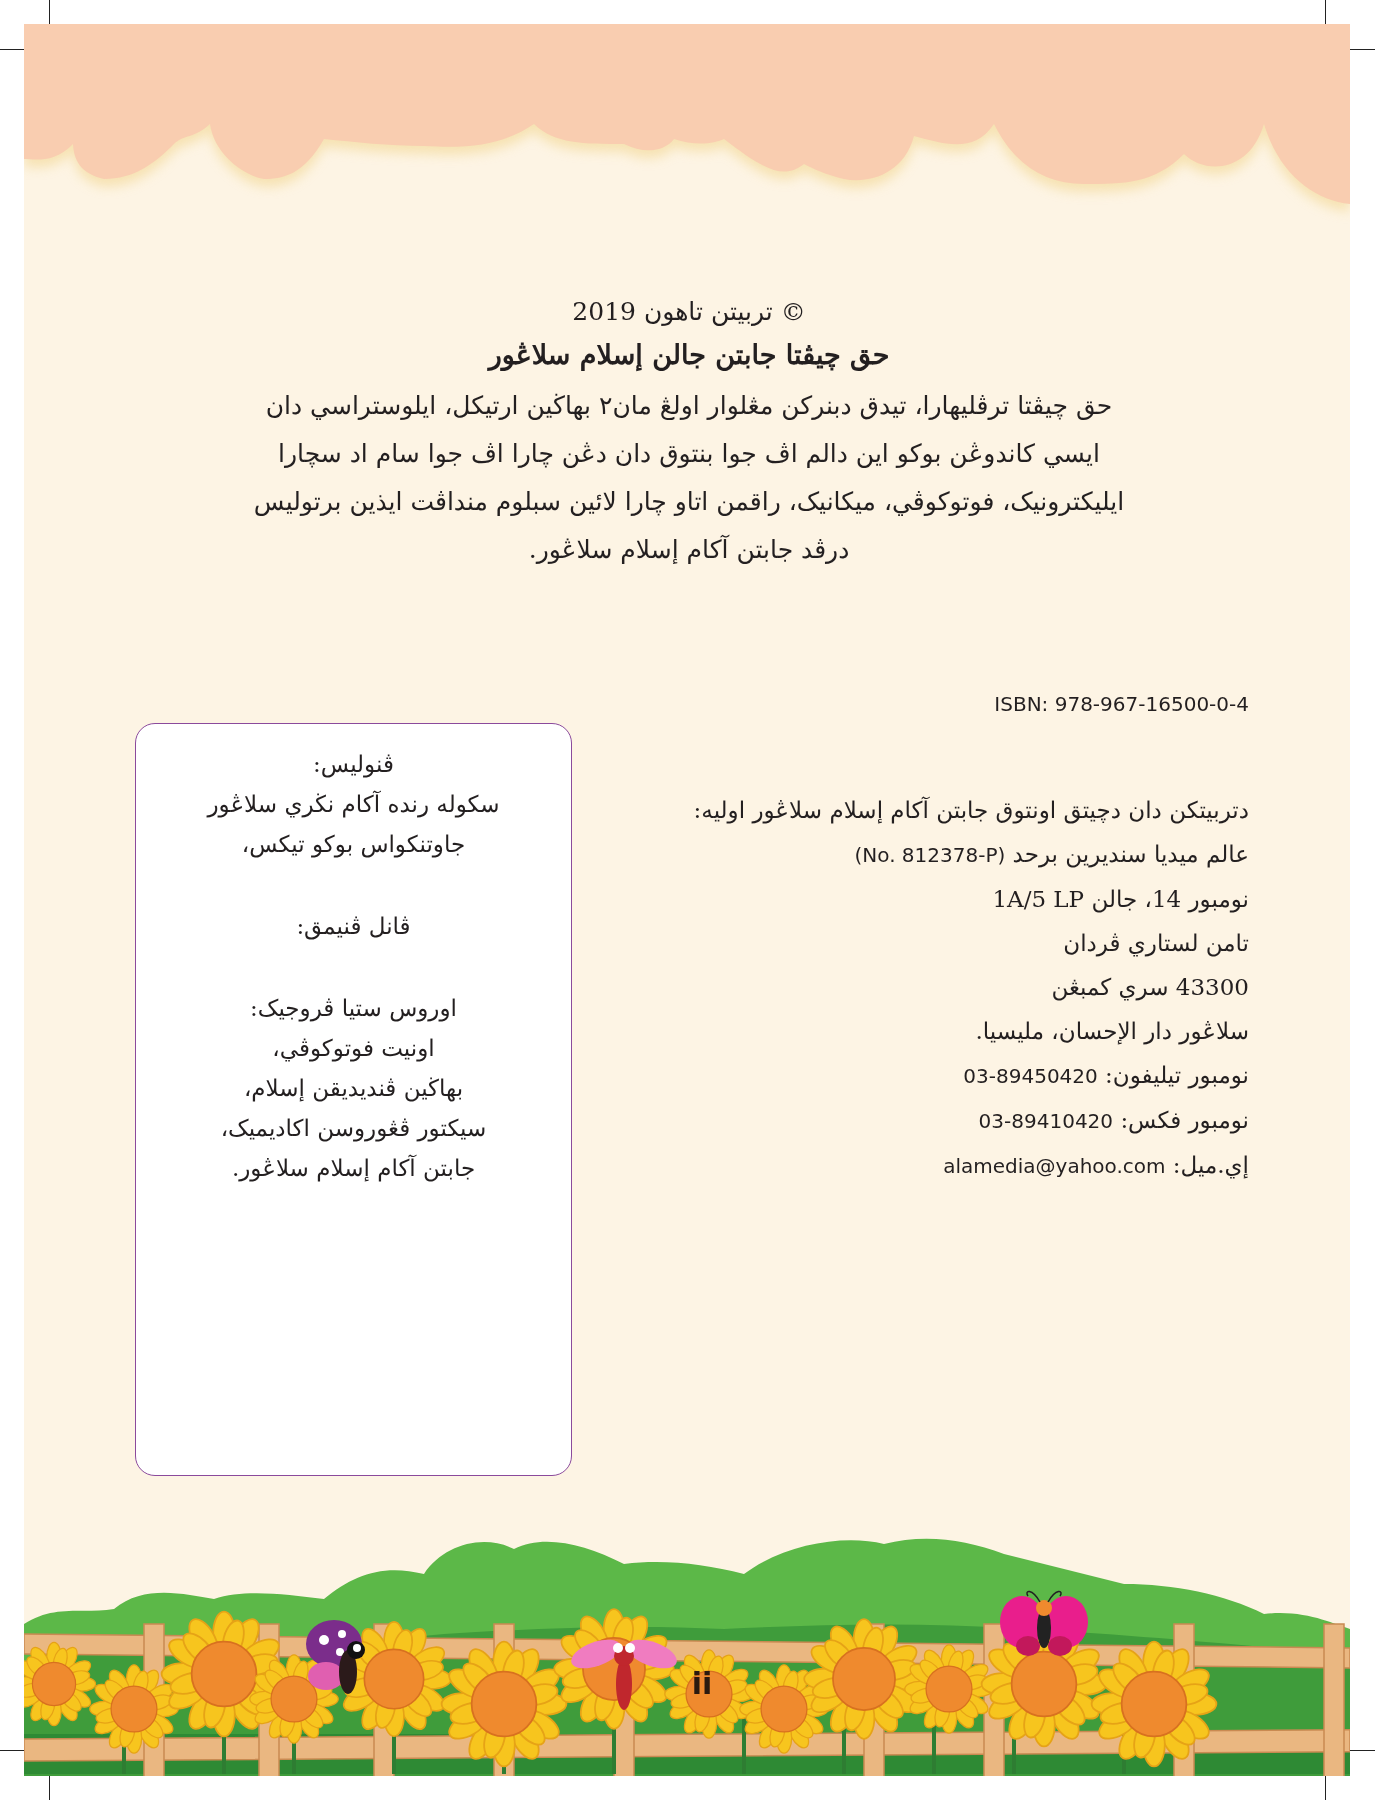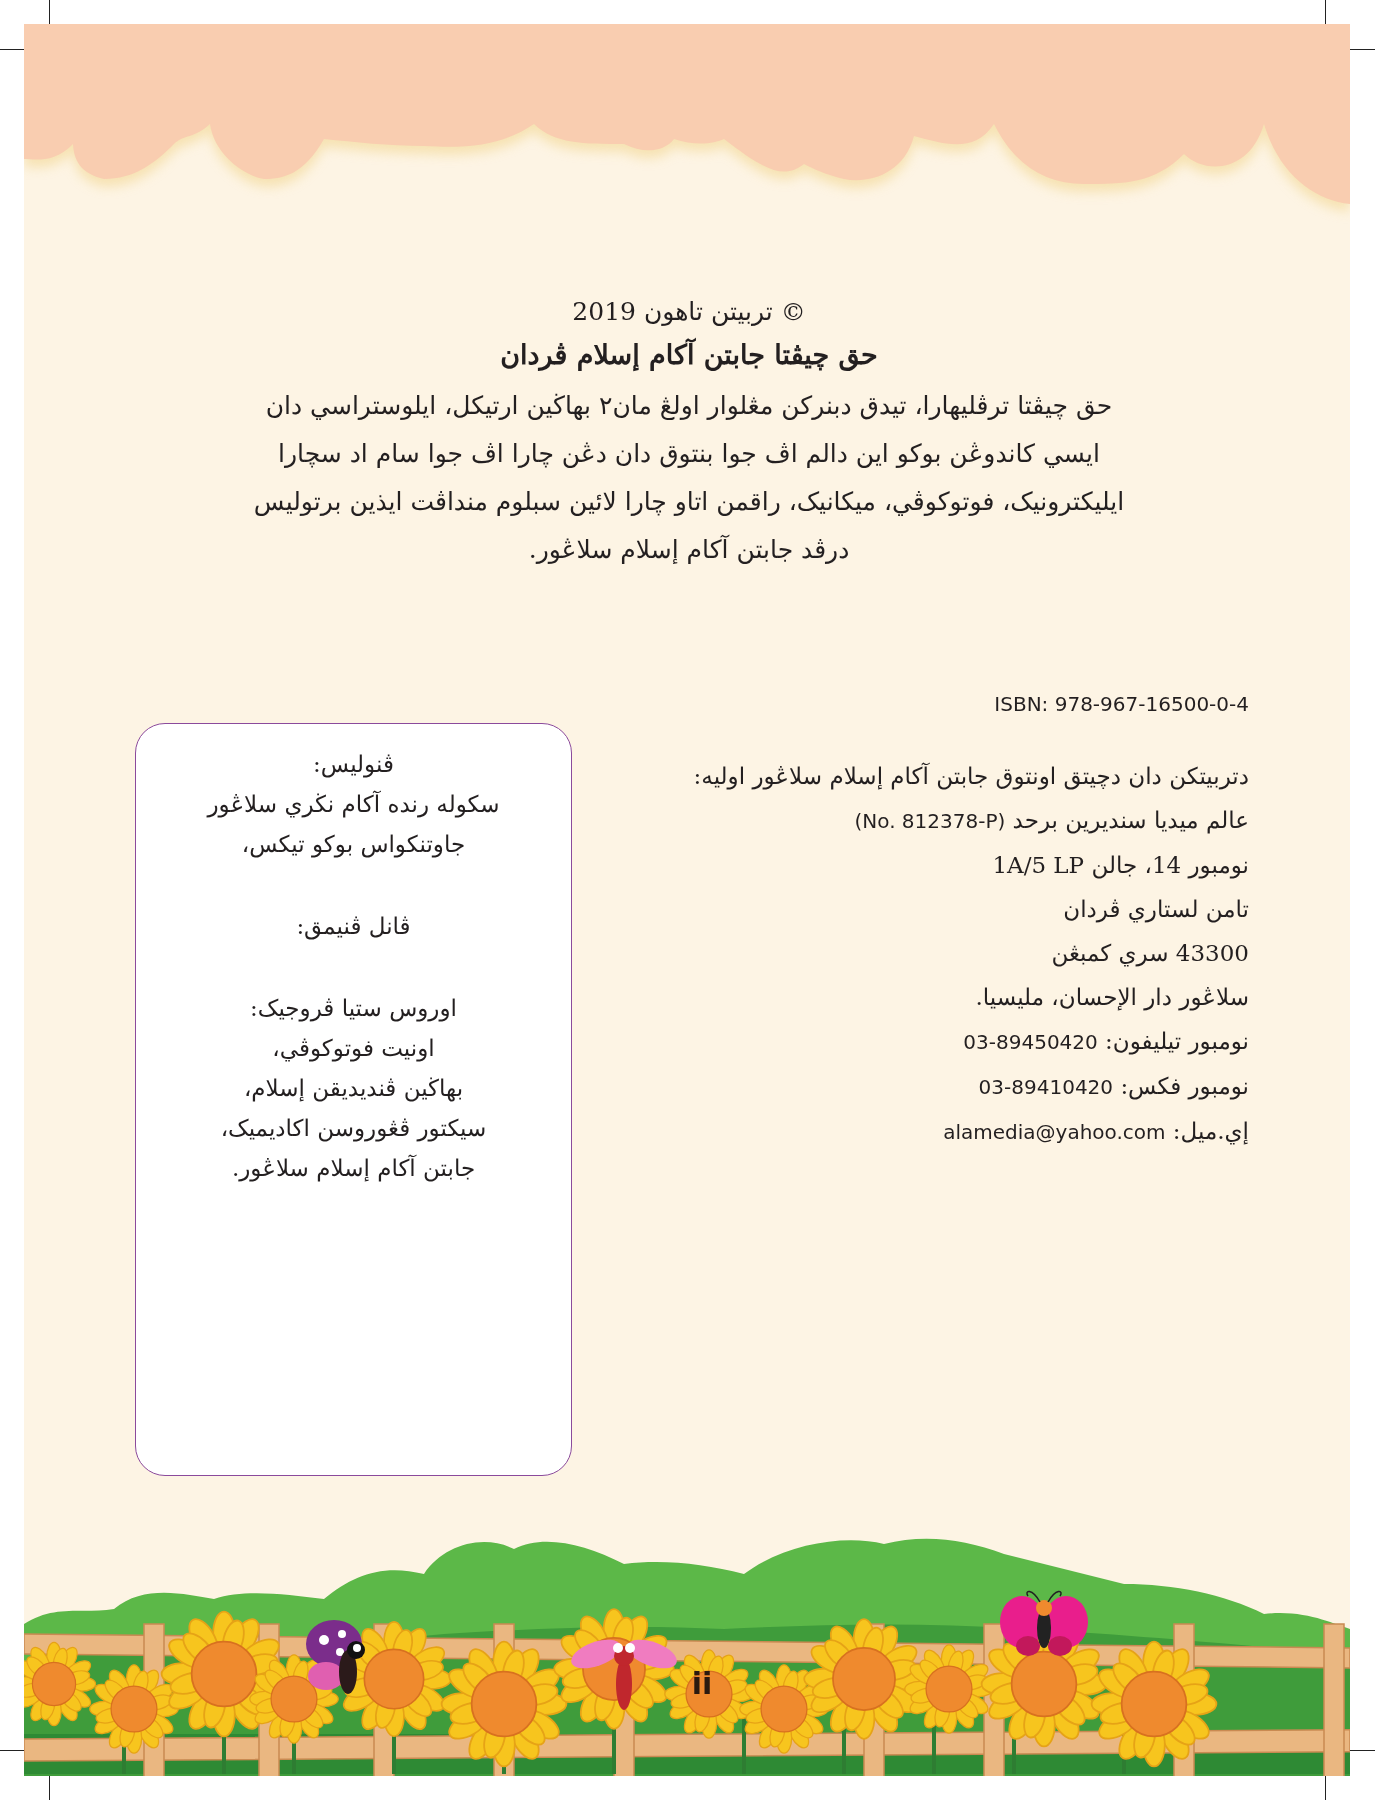--- a/index.html
+++ b/index.html
@@ -19,27 +19,27 @@
 
   .copyright-block { position:absolute; left:160px; top:268px; width:1010px; text-align:center; }
   .cp-year { font-size:25px; line-height:40px; }
   .cp-title { font-size:27px; font-weight:bold; line-height:42px; margin-top:2px; }
   .cp-body { font-size:25px; line-height:48px; margin-top:6px; }
   .cp-body div { white-space:nowrap; }
 
   .isbn { position:absolute; left:880px; top:668px; width:345px; text-align:right;
           font-family:"DejaVu Sans","Liberation Sans",sans-serif; font-size:20px; color:#231f20; }
 
-  .publisher { position:absolute; left:600px; top:730px; width:625px; text-align:right; font-size:23px; line-height:44px; }
+  .publisher { position:absolute; left:600px; top:764px; width:625px; text-align:right; font-size:23px; line-height:44px; }
   .publisher .latin { font-family:"DejaVu Sans","Liberation Sans",sans-serif; font-size:20px; }
   .publisher .ln { white-space:nowrap; }
 
   .credits-box {
     position:absolute; left:111px; top:699px; width:437px; height:753px;
-    background:#ffffff; border:1.5px solid #8b4a9c; border-radius:30px; box-sizing:border-box;
+    background:#ffffff; border:1.5px solid #8b4a9c; border-radius:20px; box-sizing:border-box;
     text-align:center; font-size:23px; line-height:40px;
   }
   .credits-box .gap { height:42px; }
   .reviewers { text-align:right; padding-right:28px; }
 
   .garden { position:absolute; left:0; top:1480px; width:1326px; height:296px; }
   .pagenum { position:absolute; left:658px; top:1642px; width:40px; text-align:center;
              font-family:"DejaVu Sans","Liberation Sans",sans-serif; font-weight:bold; font-size:30px; color:#2a1a10; }
 </style>
 </head>
@@ -61,21 +61,21 @@
       <filter id="glow" x="-5%" y="-20%" width="110%" height="160%">
         <feGaussianBlur stdDeviation="6"></feGaussianBlur>
       </filter>
     </defs>
     <path d="M0,0 H1326 V180 C1290,176 1255,150 1240,100 C1225,150 1180,150 1160,130 C1130,160 1100,160 1060,160 C1020,160 990,140 970,100 C950,130 920,120 890,112 C880,150 845,160 820,155 C800,150 790,145 780,140 C760,156 740,146 700,115 C690,120 670,122 650,115 C640,128 620,130 600,120 C560,120 530,120 510,100 C480,120 450,125 400,122 C365,122 330,118 300,115 C280,150 260,155 240,155 C220,152 190,130 186,100 C170,115 160,110 150,120 C130,140 110,155 80,155 C60,150 50,140 49,120 C30,140 10,135 0,135 Z" fill="#f1d48a" opacity="0.55" filter="url(#glow)" transform="translate(0,8)"></path>
     <path d="M0,0 H1326 V180 C1290,176 1255,150 1240,100 C1225,150 1180,150 1160,130 C1130,160 1100,160 1060,160 C1020,160 990,140 970,100 C950,130 920,120 890,112 C880,150 845,160 820,155 C800,150 790,145 780,140 C760,156 740,146 700,115 C690,120 670,122 650,115 C640,128 620,130 600,120 C560,120 530,120 510,100 C480,120 450,125 400,122 C365,122 330,118 300,115 C280,150 260,155 240,155 C220,152 190,130 186,100 C170,115 160,110 150,120 C130,140 110,155 80,155 C60,150 50,140 49,120 C30,140 10,135 0,135 Z" fill="#f9cdb0"></path>
   </svg>
 
   <div class="copyright-block rtl">
     <div class="cp-year">© تربيتن تاهون 2019</div>
-    <div class="cp-title">حق چيڤتا جابتن آكام إسلام ڤردان</div>
+    <div class="cp-title">حق چيڤتا جابتن جالن إسلام سلاڠور</div>
     <div class="cp-body">
       <div>حق چيڤتا ترڤليهارا، تيدق دبنركن مڠلوار اولڠ مان٢ بهاڬين ارتيكل، ايلوستراسي دان</div>
       <div>ايسي كاندوڠن بوكو اين دالم اڤ جوا بنتوق دان دڠن چارا اڤ جوا سام اد سچارا</div>
       <div>ايليكترونيک، فوتوكوڤي، ميكانيک، راقمن اتاو چارا لائين سبلوم منداڤت ايذين برتوليس</div>
       <div>درڤد جابتن آكام إسلام سلاڠور.</div>
     </div>
   </div>
 
   <div class="isbn">ISBN: 978-967-16500-0-4</div>
 

